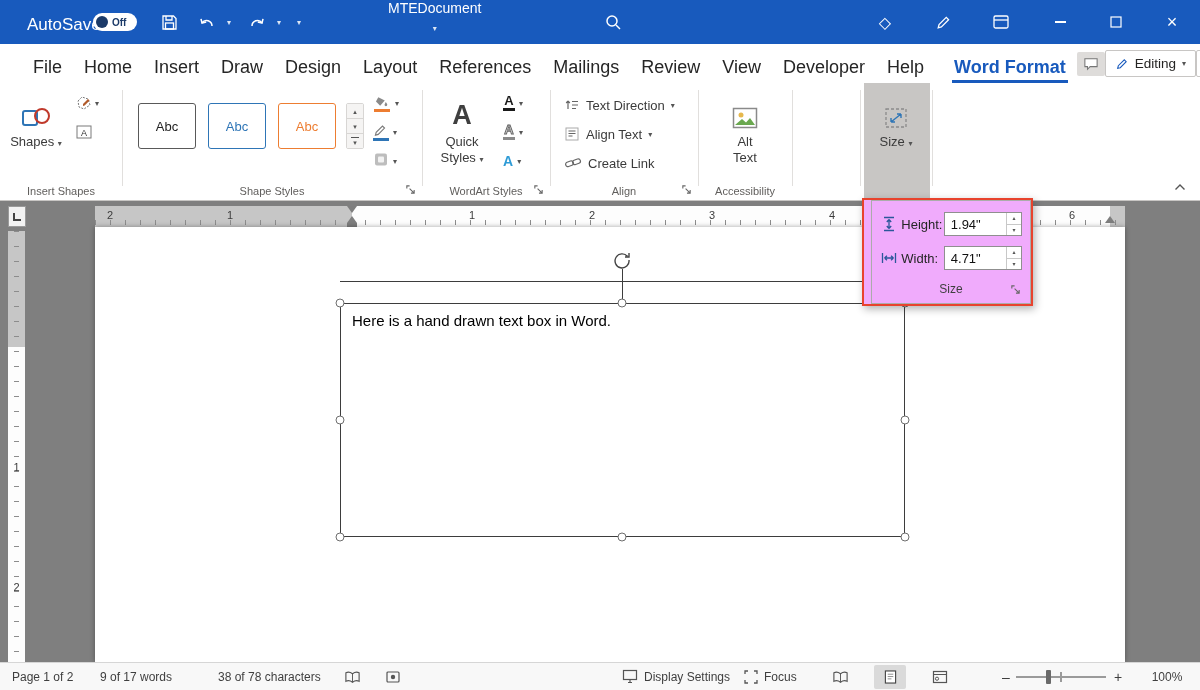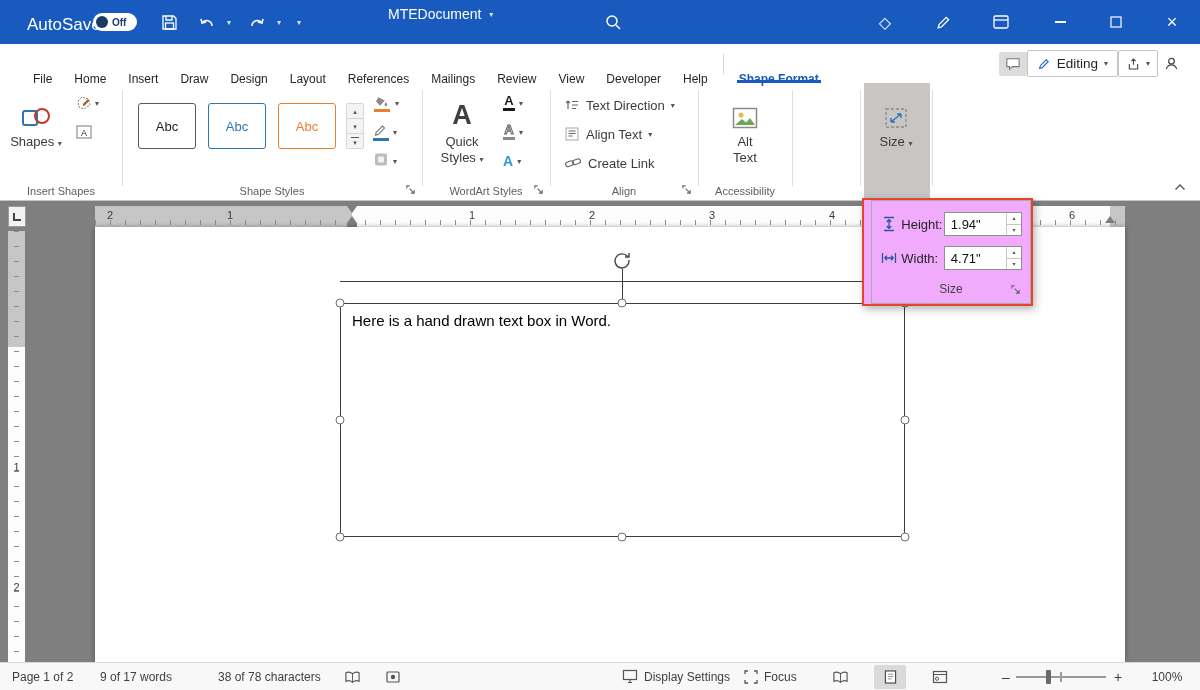--- a/index.html
+++ b/index.html
@@ -12,28 +12,28 @@
   button{background:none;border:none;cursor:pointer;font-family:inherit;color:inherit;}
 
   
   .titlebar{position:absolute;left:0;top:0;width:1200px;height:44px;background:var(--blue);color:#fff;z-index:10;}
   .tb-label{position:absolute;top:15px;font-size:17px;}
   .autosave-toggle{position:absolute;left:93px;top:13px;width:44px;height:18px;background:#fff;border-radius:9px;display:flex;align-items:center;cursor:pointer;}
   .toggle-knob{width:12px;height:12px;border-radius:50%;background:#1b3a68;margin-left:3px;}
   .toggle-text{font-size:10px;color:#1b3a68;margin-left:4px;font-weight:700;}
   .tb-btn{position:absolute;top:0;height:44px;width:34px;display:flex;align-items:center;justify-content:center;font-size:15px;}
   .tb-chev{position:absolute;top:0;height:44px;width:14px;display:flex;align-items:center;justify-content:center;font-size:8px;color:#dbe6f5;cursor:pointer;}
-  .doc-title{position:absolute;left:388px;top:0;height:28px;display:flex;align-items:center;gap:8px;font-size:14px;cursor:pointer;}
+  .doc-title{position:absolute;left:388px;top:0;height:28px;display:flex;align-items:center;gap:8px;font-size:14px;cursor:pointer;flex-direction:column;}
   .dt-chev{font-size:8px;color:#dbe6f5;}
   .win-btn{position:absolute;top:0;width:56px;height:44px;display:flex;align-items:center;justify-content:center;font-size:18px;}
   .min-bar{display:block;width:11px;height:1.5px;background:#fff;}
 
   
   .tabsrow{position:absolute;left:0;top:44px;width:1200px;height:39px;background:#fff;display:flex;align-items:center;padding-left:22px;z-index:9;}
-  .rtab{position:relative;height:39px;line-height:39px;padding:16px 11px;font-size:12px;color:#262626;cursor:pointer;white-space:nowrap;}
+  .rtab{position:relative;height:39px;line-height:39px;padding:4px 11px;font-size:18px;color:#262626;cursor:pointer;white-space:nowrap;}
   .rtab.active{color:var(--blue);font-weight:700;}
   .rtab.active::after{content:"";position:absolute;left:9px;right:9px;bottom:0;height:3px;background:var(--blue);}
   .tab-sep{width:1px;height:20px;background:#d8d6d4;margin:0 4px;}
   .tr-right{margin-left:auto;display:flex;align-items:center;gap:0;padding-right:16px;}
   .comment-btn{width:28px;height:24px;background:#dedcda;border-radius:2px;display:flex;align-items:center;justify-content:center;}
   .editing-dd{display:flex;align-items:center;gap:6px;border:1px solid #c8c6c4;background:#fff;height:27px;padding:0 9px;border-radius:2px;font-size:13.5px;color:#252423;}
   .share-btn{display:flex;align-items:center;gap:5px;border:1px solid #c8c6c4;background:#fff;height:27px;padding:0 7px;border-radius:2px;}
   .chev9{font-size:8px;color:#555;}
 
   
@@ -187,21 +187,21 @@
     <span class="rtab">Draw</span>
     <span class="rtab">Design</span>
     <span class="rtab">Layout</span>
     <span class="rtab">References</span>
     <span class="rtab">Mailings</span>
     <span class="rtab">Review</span>
     <span class="rtab">View</span>
     <span class="rtab">Developer</span>
     <span class="rtab">Help</span>
     <span class="tab-sep"></span>
-    <span class="rtab active">Shape Format</span>
+    <span class="rtab active">Word Format</span>
     <div class="tr-right">
       <button class="comment-btn">
         <svg width="16" height="14" viewBox="0 0 18 16">
             <path d="M2 2h14v9H8l-3 3v-3H2z" fill="#fff" stroke="#767676" stroke-width="1.2"></path>
           </svg>
       </button>
       <button class="editing-dd">
         <svg width="14" height="14" viewBox="0 0 16 16">
             <path d="M3 13l.8-3L10.6 3.2l2.2 2.2L6 12.2 3 13z" fill="none" stroke="#185abd" stroke-width="1.2"></path>
           </svg>

